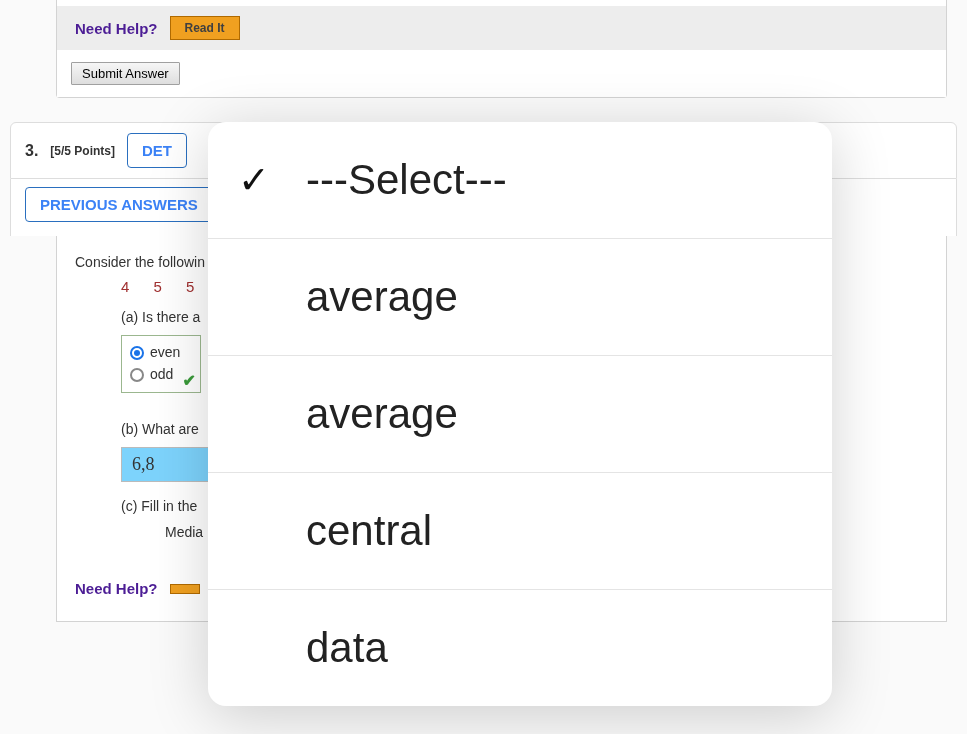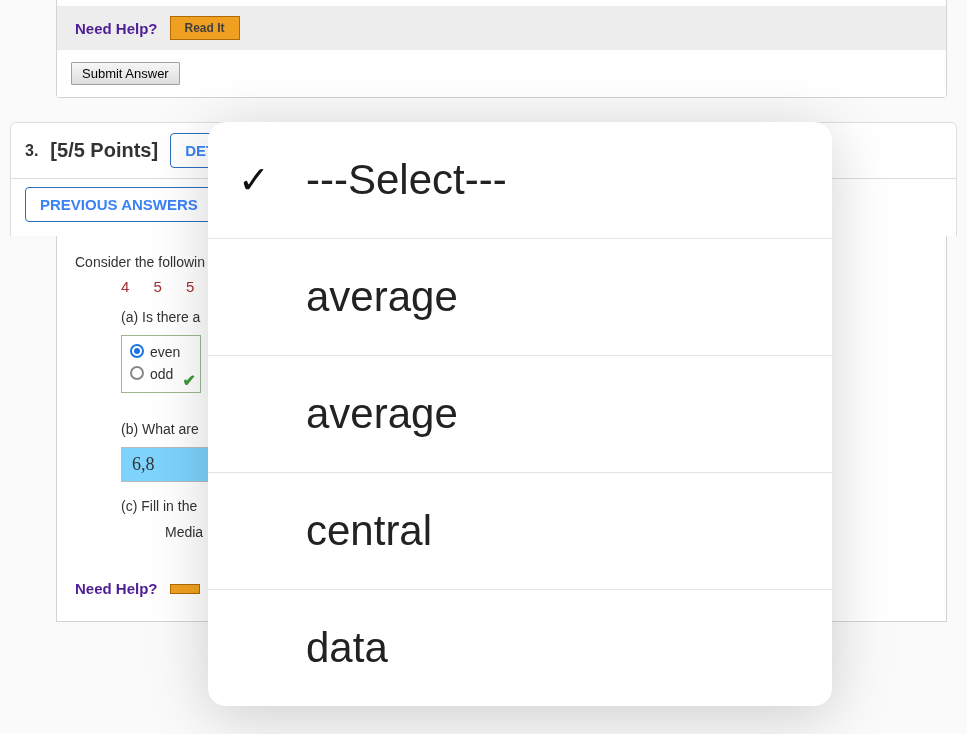--- a/index.html
+++ b/index.html
@@ -80,21 +80,21 @@
     margin-left: 0;
     display: flex;
     align-items: center;
     gap: 12px;
     padding: 10px 14px;
     background: #fff;
     border: 1px solid #ddd;
     border-radius: 6px 6px 0 0;
   }
   .qnum { font-weight: bold; font-size: 16px; }
-  .points { font-weight: bold; font-size: 20px; text-align: right; }
+  .points { font-weight: bold; font-size: 12px; text-align: right; }
   .det-btn, .prev-ans-btn {
     display: inline-block;
     border: 1px solid #2a6fbf;
     color: #3b82f6;
     font-weight: bold;
     padding: 8px 14px;
     border-radius: 4px;
     background: #fff;
     cursor: pointer;
     font-size: 15px;
@@ -124,21 +124,21 @@
   }
   .sub-q { font-size: 14px; margin-left: 46px; margin-bottom: 10px; }
   .radio-box {
     border: 1px solid #9bb78f;
     padding: 8px 10px 4px 8px;
     margin-left: 46px;
     width: 80px;
     position: relative;
     margin-bottom: 28px;
   }
-  .radio-row { display: flex; align-items: flex-start; gap: 6px; font-size: 14px; margin-bottom: 6px; }
+  .radio-row { display: flex; align-items: flex-end; gap: 6px; font-size: 14px; margin-bottom: 6px; }
   .radio-outer {
     width: 14px; height: 14px; border-radius: 50%;
     border: 2px solid #1a73e8; display: inline-flex;
     align-items: center; justify-content: center;
   }
   .radio-outer.off { border-color: #888; }
   .radio-inner { width: 6px; height: 6px; border-radius: 50%; background: #1a73e8; }
   .check-mark {
     position: absolute; right: 4px; bottom: 2px;
     color: #3a9a3a; font-size: 16px; font-weight: bold;

